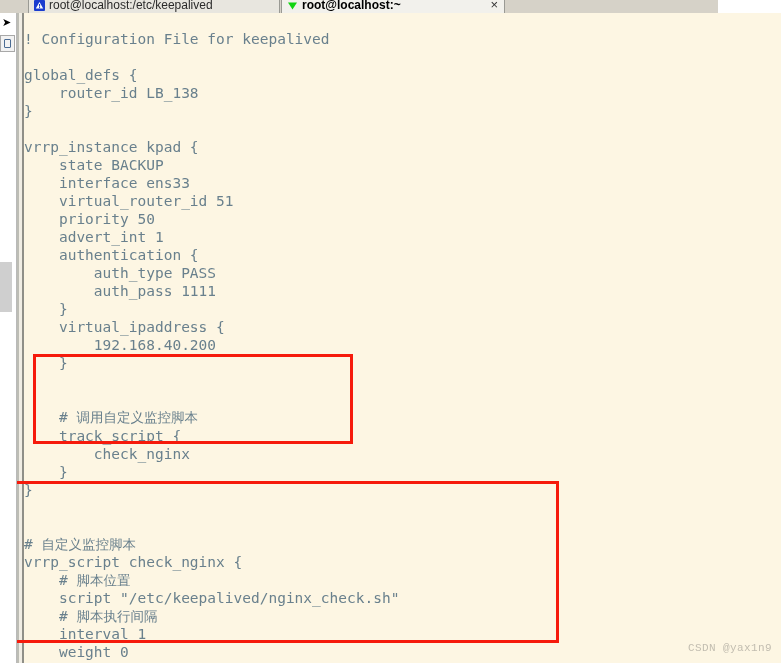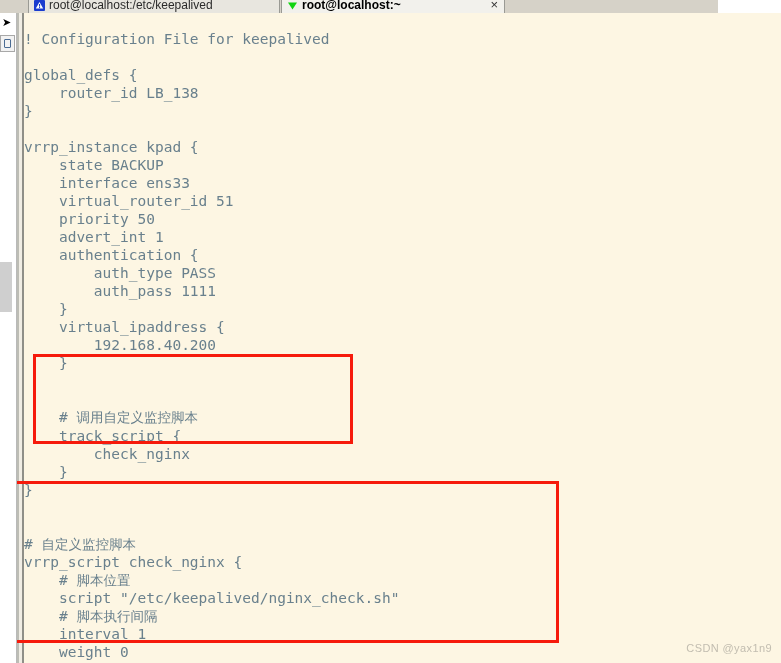--- a/index.html
+++ b/index.html
@@ -158,21 +158,21 @@
     z-index: 15;
     pointer-events: none;
   }
   #redbox-1 { left: 33px;  top: 354px; width: 320px; height: 90px; }
   #redbox-2 { left: 14px;  top: 481px; width: 545px; height: 162px; }
 
   
   #watermark {
     position: absolute;
     right: 9px; bottom: 9px;
-    font-family: Liberation Sans, sans-serif;
+    font-family: Liberation Mono, monospace;
     font-size: 11px;
     color: #c2bdb0;
     letter-spacing: 0.4px;
     z-index: 25;
   }
 </style>
 </head>
 <body>
 
 <div id="tabbar">

